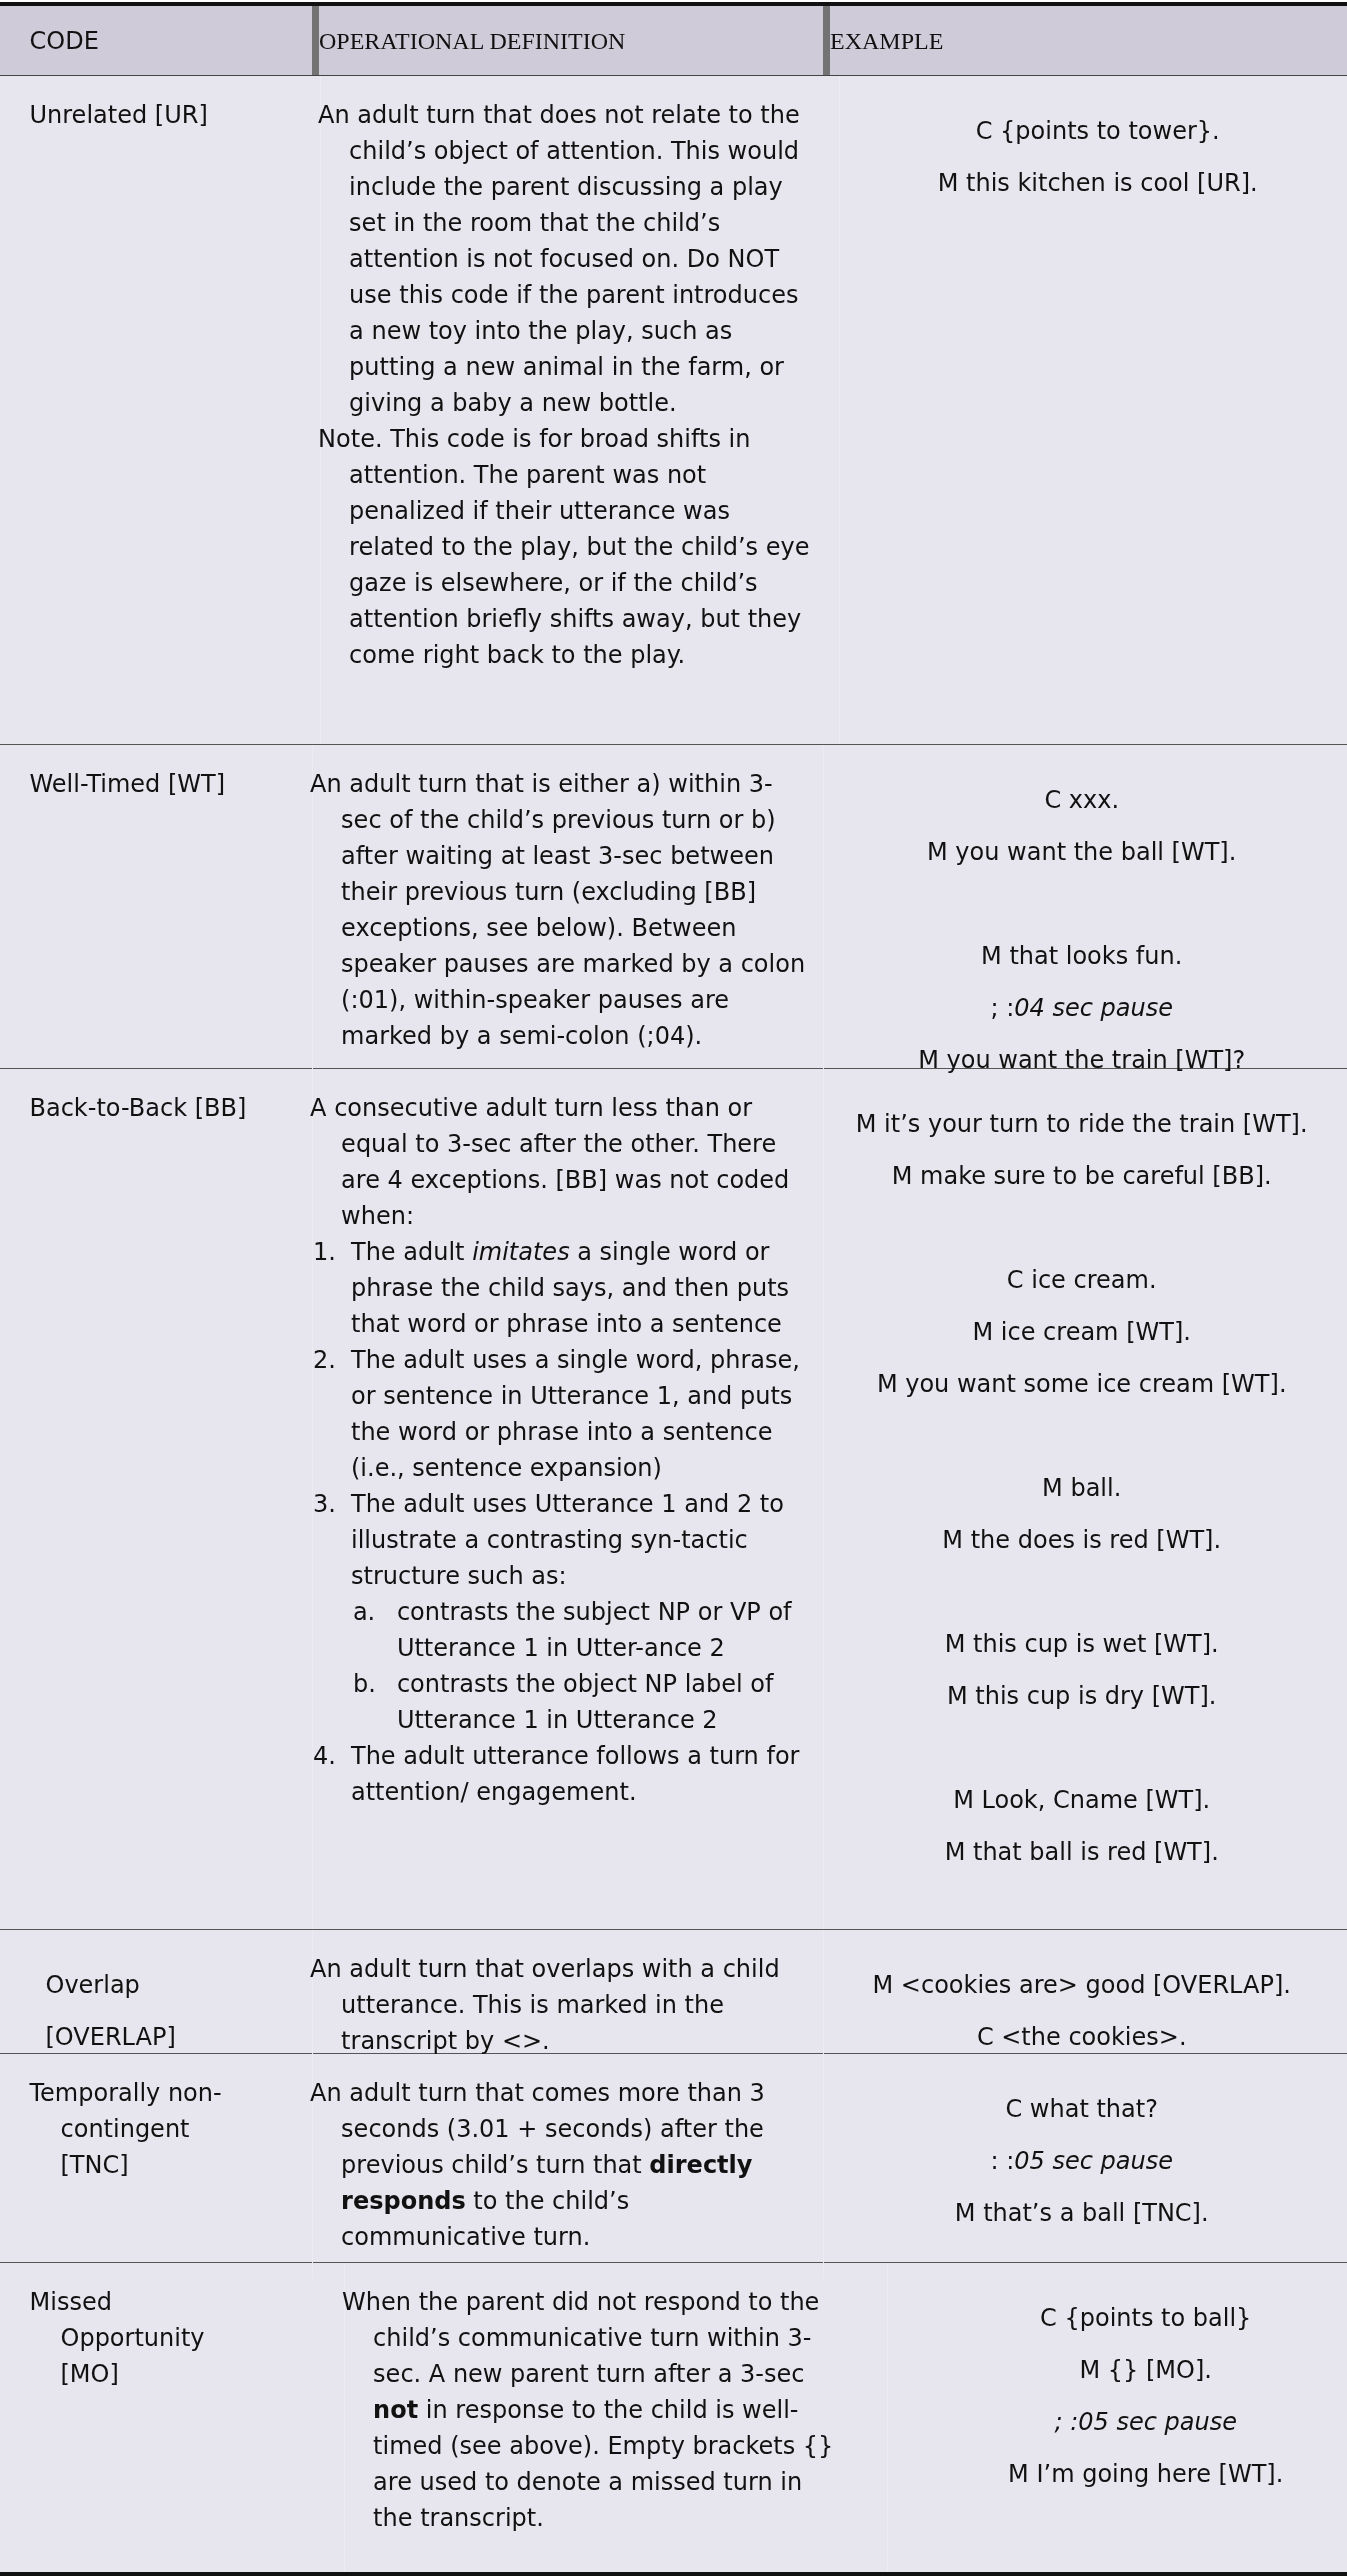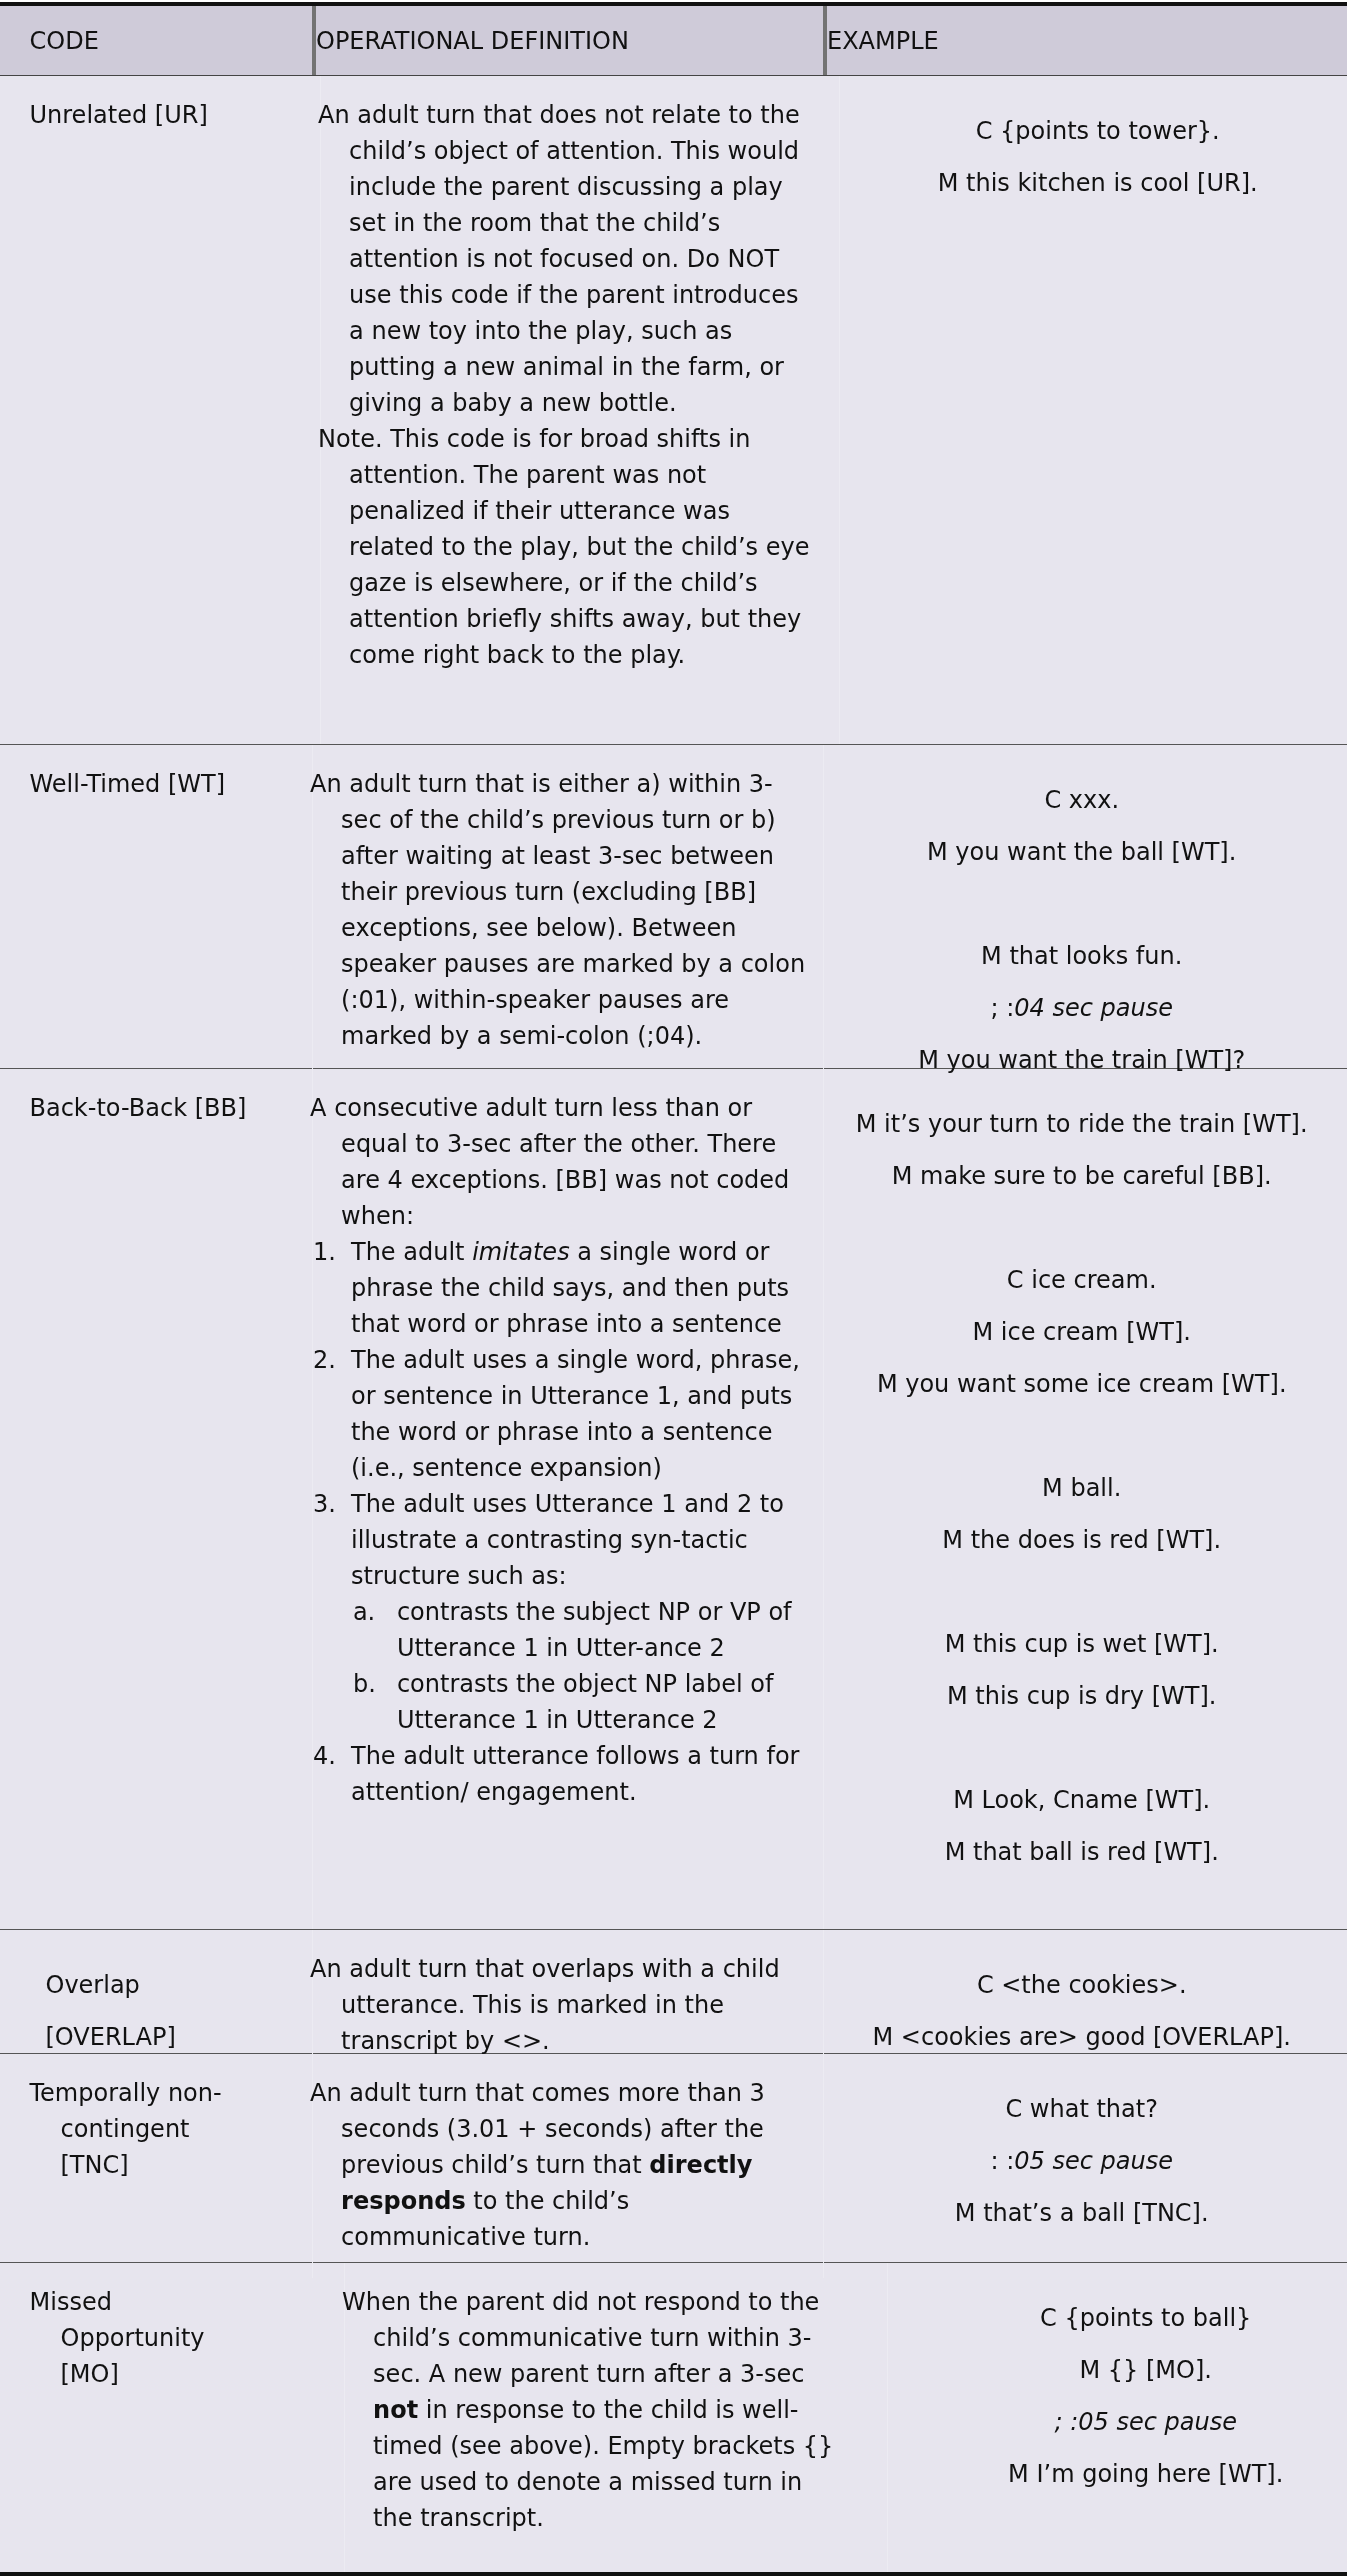--- a/index.html
+++ b/index.html
@@ -7,21 +7,21 @@
   .table { position: absolute; left: 0; top: 2px; width: 1347px; }
   .top-rule { height: 3.8px; background: #111; }
   .row { display: grid; grid-template-columns: 312px 511px 524px; background: #e7e5ee; border-bottom: 1.9px solid #555; box-sizing: border-box; }
   .row.header { background: #cfcbd9; height: 70px; border-bottom: 1.9px solid #444; }
   .row.last { border-bottom: 4.8px solid #111; gap: 32px; }
   .cell { box-sizing: border-box; font-size: 24px; line-height: 36px; padding-top: 21px; padding-bottom: 23px; }
   .row.header .cell { padding-top: 17px; padding-bottom: 0; font-size: 24px; }
   .c1 { padding-left: 29.5px; padding-right: 7.6px; }
   .c2 { padding-left: 0; padding-right: 13.3px; border-left: 1px solid #ecebf2; }
   .c3 { padding-left: 0; padding-right: 7.6px; border-left: 1px solid #ecebf2; }
-  .row.header .c2, .row.header .c3 { border-left: 4px solid #737373; }
+  .row.header .c2, .row.header .c3 { border-left: 7px solid #737373; font-family: Liberation Serif, serif; }
   .hang { padding-left: 0; }
   .hang p { margin: 0; padding-left: 31px; text-indent: -31px; }
   .c1 .hang p { padding-left: 31px; text-indent: -31px; }
   .plain p { margin: 16px; }
   .list { margin: 0; padding: 0; list-style: none; }
   .list li { position: relative; padding-left: 38px; }
   .list li .num { position: absolute; left: 0; top: 0; }
   .sublist { margin: 0; padding: 0; list-style: none; }
   .sublist li { position: relative; padding-left: 44px; margin-left: 1.9px; }
   .sublist li .num { position: absolute; left: 0; top: 0; }
@@ -144,22 +144,22 @@
     <div class="cell c1 plain">
       <p>Overlap</p>
       <p>[OVERLAP]</p>
     </div>
     <div class="cell c2">
       <div class="hang">
         <p>An adult turn that overlaps with a child utterance. This is marked in the transcript by &lt;&gt;.</p>
       </div>
     </div>
     <div class="cell c3 ex">
+      <p>M &lt;cookies are&gt; good [OVERLAP].</p>
       <p>C &lt;the cookies&gt;.</p>
-      <p>M &lt;cookies are&gt; good [OVERLAP].</p>
     </div>
   </div>
 
   <div class="row" style="height:209px;">
     <div class="cell c1">
       <div class="hang">
           <p style="width:190px;">Temporally non-contingent [TNC]</p>
         </div>
     </div>
     <div class="cell c2">

